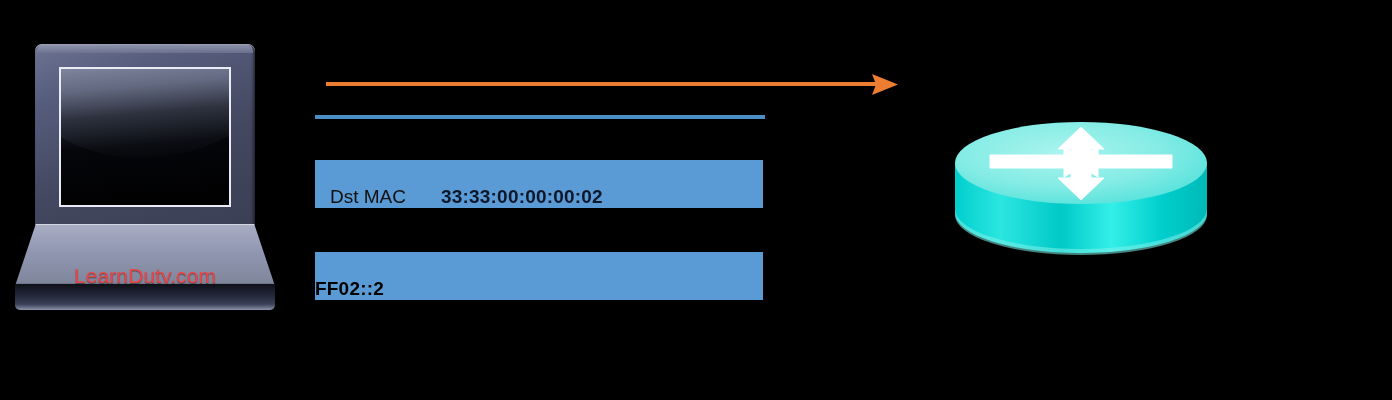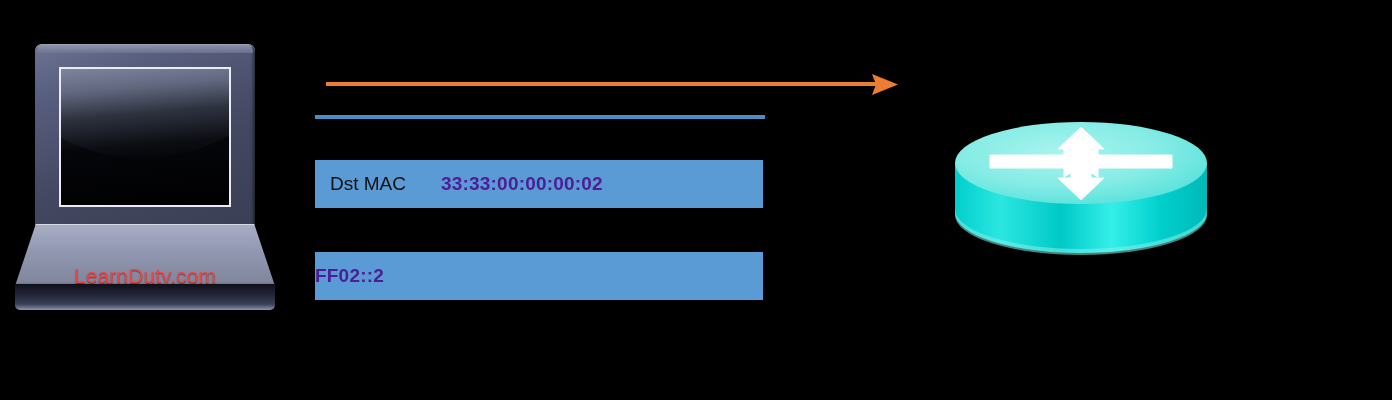--- a/index.html
+++ b/index.html
@@ -128,41 +128,41 @@
   }
 
   
   .field-box {
     position: absolute;
     left: 315px;
     width: 448px;
     height: 48px;
     background: #5b9bd5;
     display: flex;
-    align-items: center;
+    align-items: flex-end;
   }
   #box-mac { top: 160px; }
   #box-ip  { top: 252px; }
 
   .field-label {
     width: 126px;
     padding-left: 15px;
     box-sizing: border-box;
     color: #111111;
     font-size: 19px;
     white-space: nowrap;
   }
   .field-value {
     font-size: 19px;
     font-weight: bold;
     white-space: nowrap;
     letter-spacing: .2px;
   }
-  .val-dark { color: #4c1d95; }
-  .val-cyan { color: #4c1d95; }
+  .val-dark { color: #0f172a; }
+  .val-cyan { color: #000000; }
 
   
   #router {
     position: absolute;
     left: 952px;
     top: 105px;
     width: 258px;
     height: 155px;
   }
 </style>

